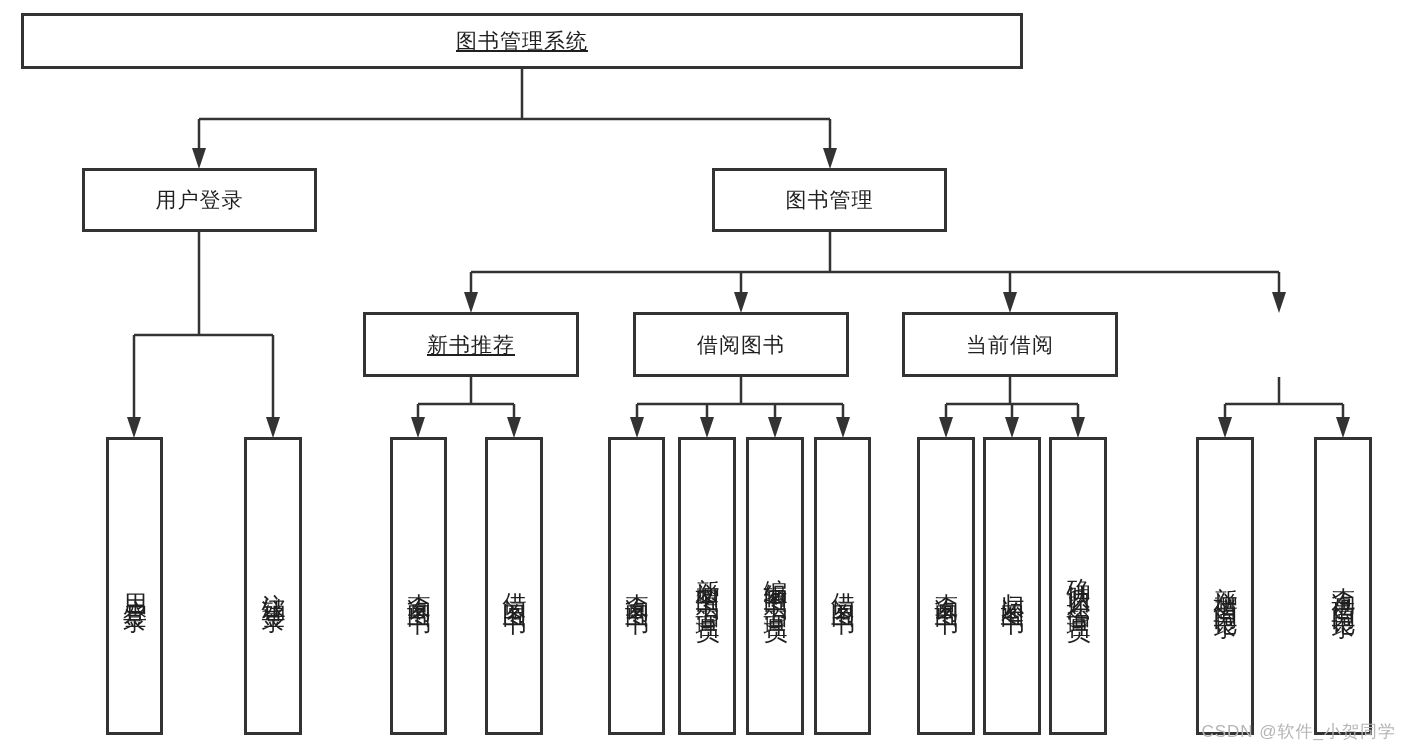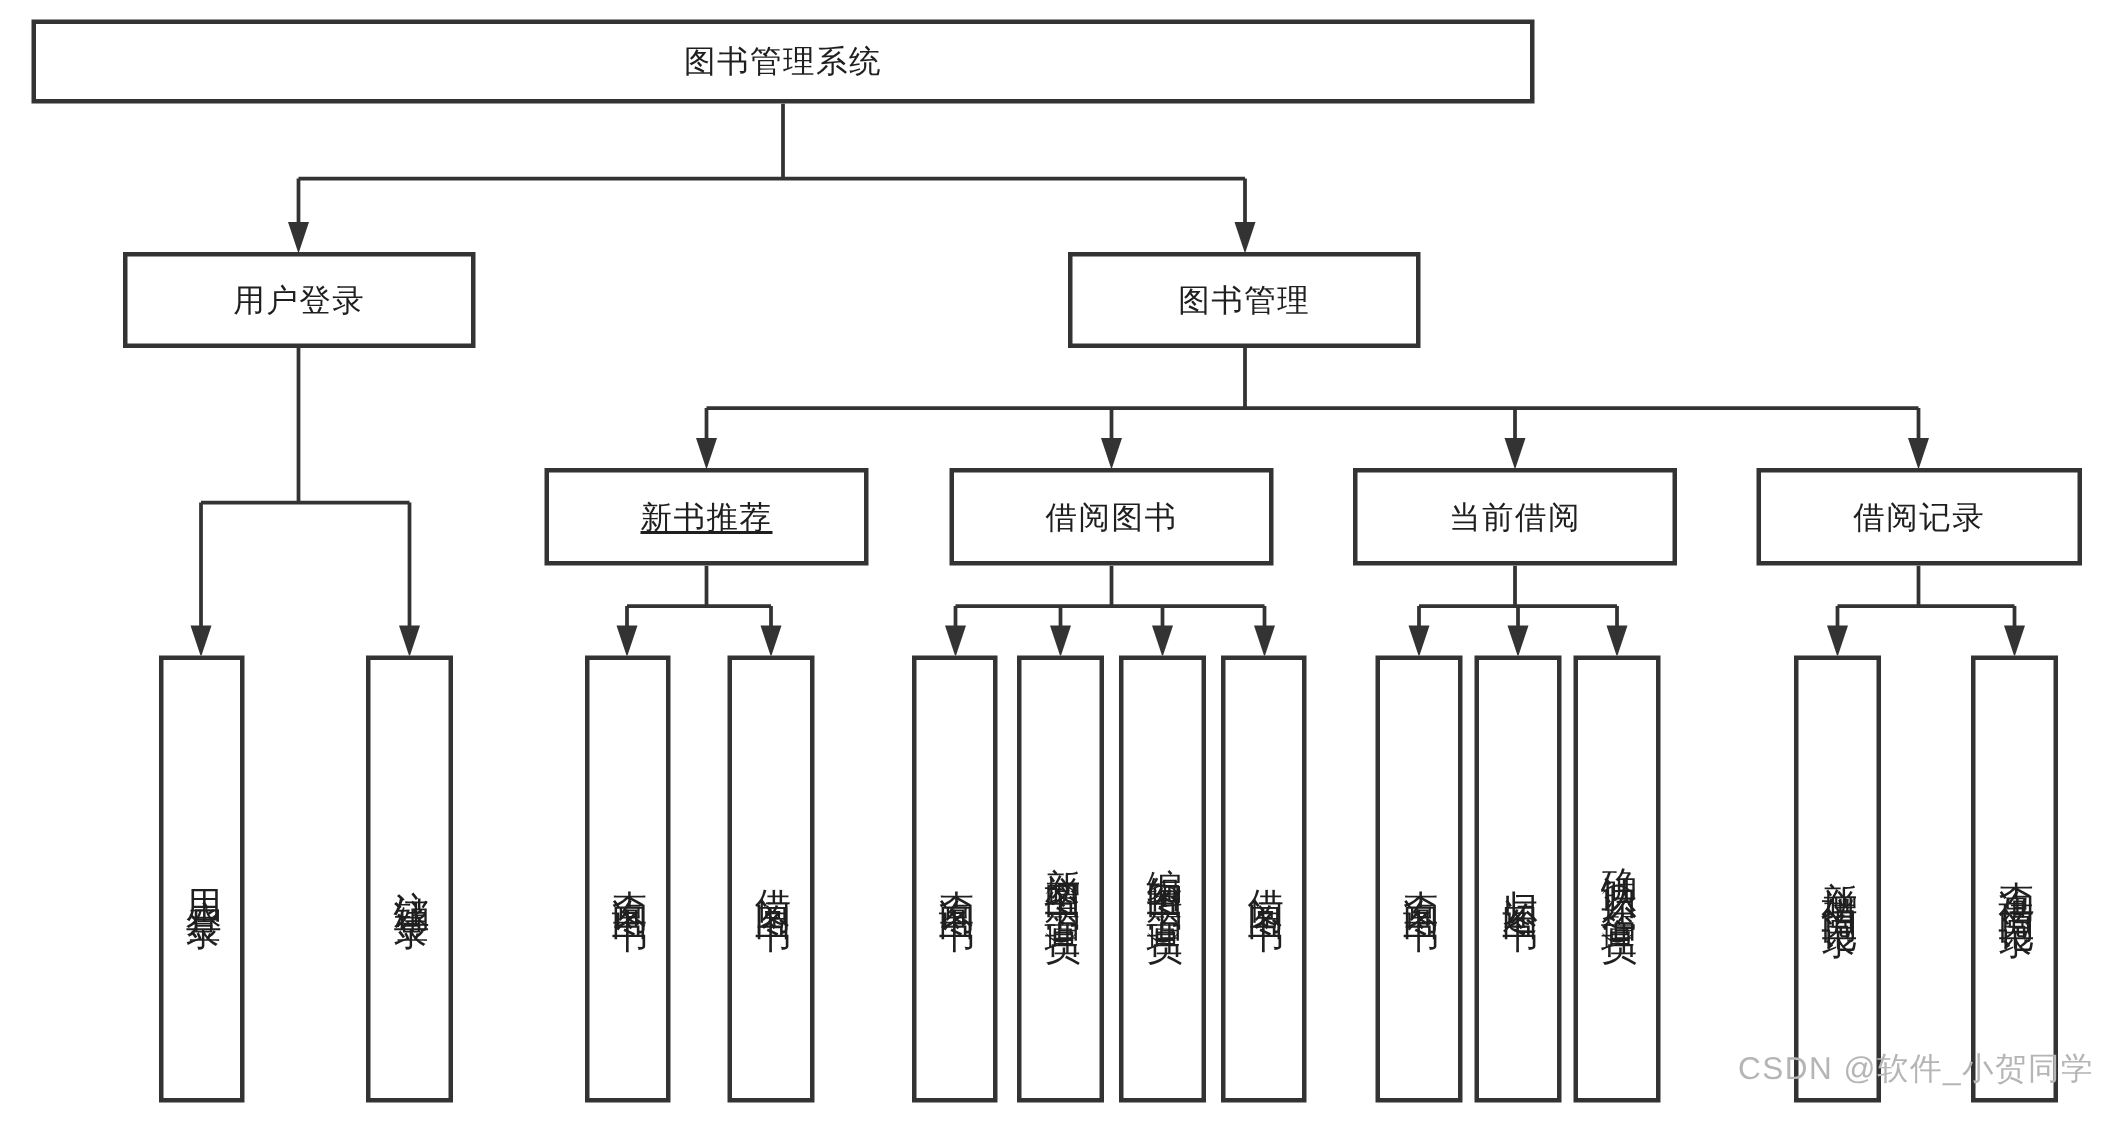--- a/index.html
+++ b/index.html
@@ -46,22 +46,22 @@
     text-orientation: mixed;
     font-size: 24px;
     letter-spacing: 6px;
     line-height: 1.2;
     color: #1f1f1f;
     white-space: nowrap;
   }
   .watermark {
     position: absolute;
     right: 9px;
-    bottom: 21px;
-    font-size: 21px;
+    bottom: 4px;
+    font-size: 17px;
     color: #b5b5b5;
     letter-spacing: 1px;
     z-index: 3;
   }
   .conn-line { stroke: #333333; stroke-width: 2.5; fill: none; }
   .conn-arrow { fill: #333333; stroke: none; }
 </style>
 </head>
 <body>
 
@@ -129,43 +129,40 @@
 
     <g>
       <path class="conn-line" d="M1279 377 V404 M1225 404 H1343"></path>
       <path class="conn-line" d="M1225 404 V419"></path>
         <polygon class="conn-arrow" points="1218,417 1232,417 1225,438"></polygon>
       <path class="conn-line" d="M1343 404 V419"></path>
         <polygon class="conn-arrow" points="1336,417 1350,417 1343,438"></polygon>
     </g>
   </svg>
 
-  <div class="node" style="left:21px; top:13px; width:1002px; height:56px;">
+  <div class="node" style="left:21px; top:13px; width:1002px; height:56px;text-decoration:underline;">
     <span>图书管理系统</span>
   </div>
 
   <div class="node" style="left:82px; top:168px; width:235px; height:64px;">
     <span>用户登录</span>
   </div>
   <div class="node" style="left:712px; top:168px; width:235px; height:64px;justify-content:center;">
     <span>图书管理</span>
   </div>
 
   <div class="node" style="left:363px; top:312px; width:216px; height:65px;text-decoration:underline;">
     <span>新书推荐</span>
   </div>
   <div class="node" style="left:633px; top:312px; width:216px; height:65px;">
     <span>借阅图书</span>
   </div>
   <div class="node" style="left:902px; top:312px; width:216px; height:65px;">
     <span>当前借阅</span>
   </div>
-  <div class="node" style="left:1171px; top:312px; width:217px; height:65px;">
-    <span>借阅记录</span>
-  </div>
 
   <div class="leaf" style="left:106px; top:437px; width:57px; height:298px;">
     <span class="vtext">用户登录</span>
   </div>
   <div class="leaf" style="left:244px; top:437px; width:58px; height:298px;">
     <span class="vtext">注销登录</span>
   </div>
 
   <div class="leaf" style="left:390px; top:437px; width:57px; height:298px;">
     <span class="vtext">查询图书</span>

